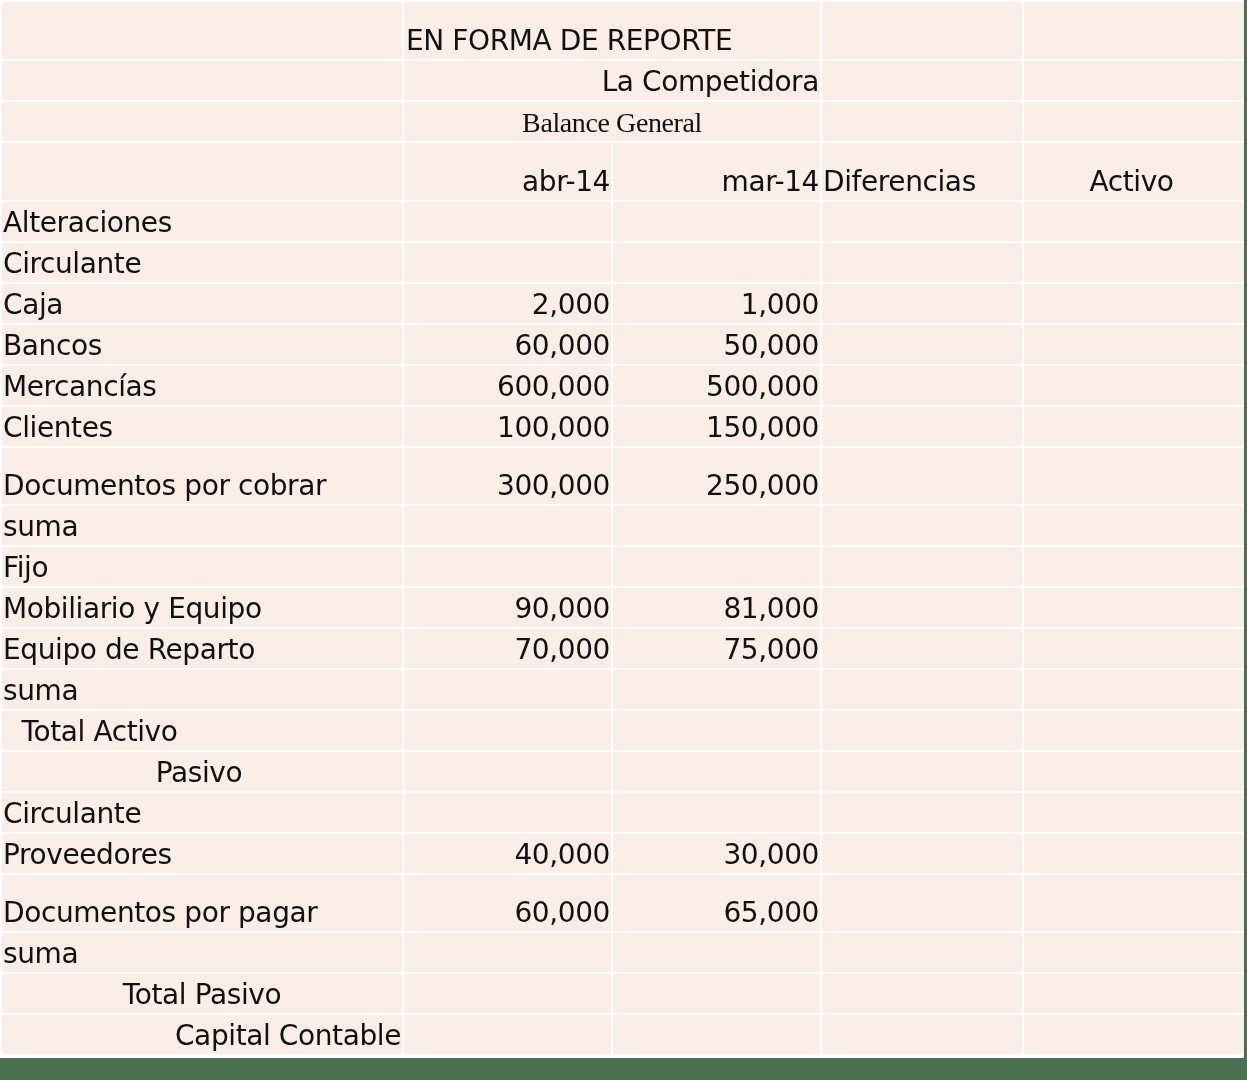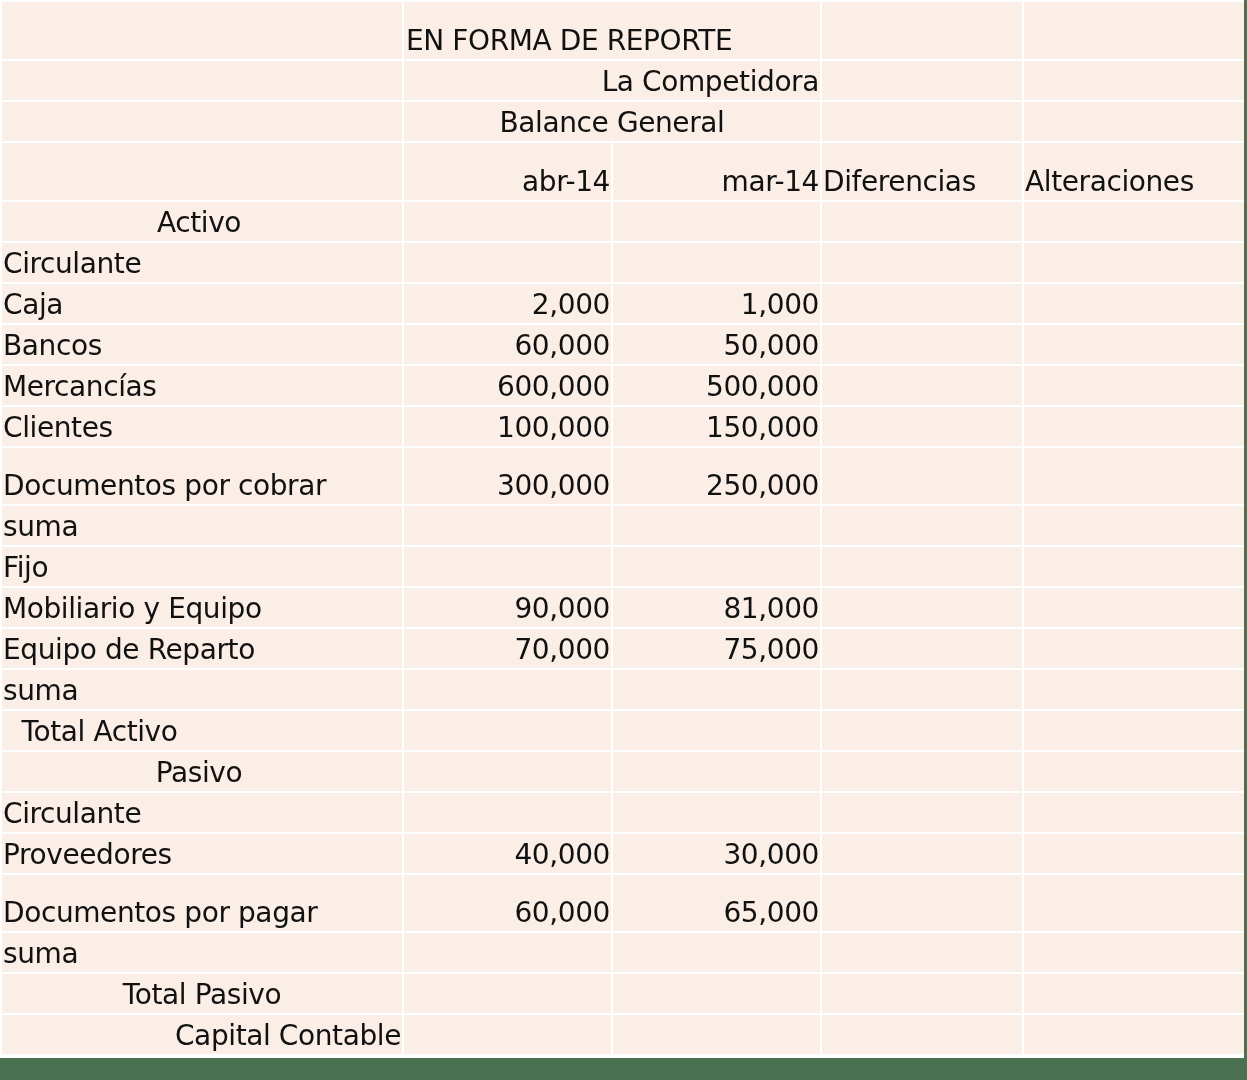--- a/index.html
+++ b/index.html
@@ -61,43 +61,43 @@
     <div class="cell"></div>
 
     <div class="cell"></div>
     <div class="cell c" style="grid-column: 2 / span 2; justify-content: flex-end;">
         <span>La Competidora</span>
       </div>
     <div class="cell"></div>
     <div class="cell"></div>
 
     <div class="cell"></div>
-    <div class="cell c" style="grid-column: 2 / span 2;">
+    <div class="cell c" style="grid-column: 2 / span 2; font-family: Liberation Serif, serif;">
         <span>Balance General</span>
       </div>
     <div class="cell"></div>
     <div class="cell"></div>
 
     <div class="cell"></div>
     <div class="cell r">
         <span>abr-14</span>
       </div>
     <div class="cell r">
         <span>mar-14</span>
       </div>
     <div class="cell l">
         <span>Diferencias</span>
       </div>
-    <div class="cell l">
-        <span>Alteraciones</span>
-      </div>
-
     <div class="cell c">
         <span style="margin-right:6px">Activo</span>
       </div>
+
+    <div class="cell l">
+        <span>Alteraciones</span>
+      </div>
     <div class="cell r">
         <span></span>
       </div>
     <div class="cell r">
         <span></span>
       </div>
     <div class="cell"></div>
     <div class="cell"></div>
 
     <div class="cell l">

